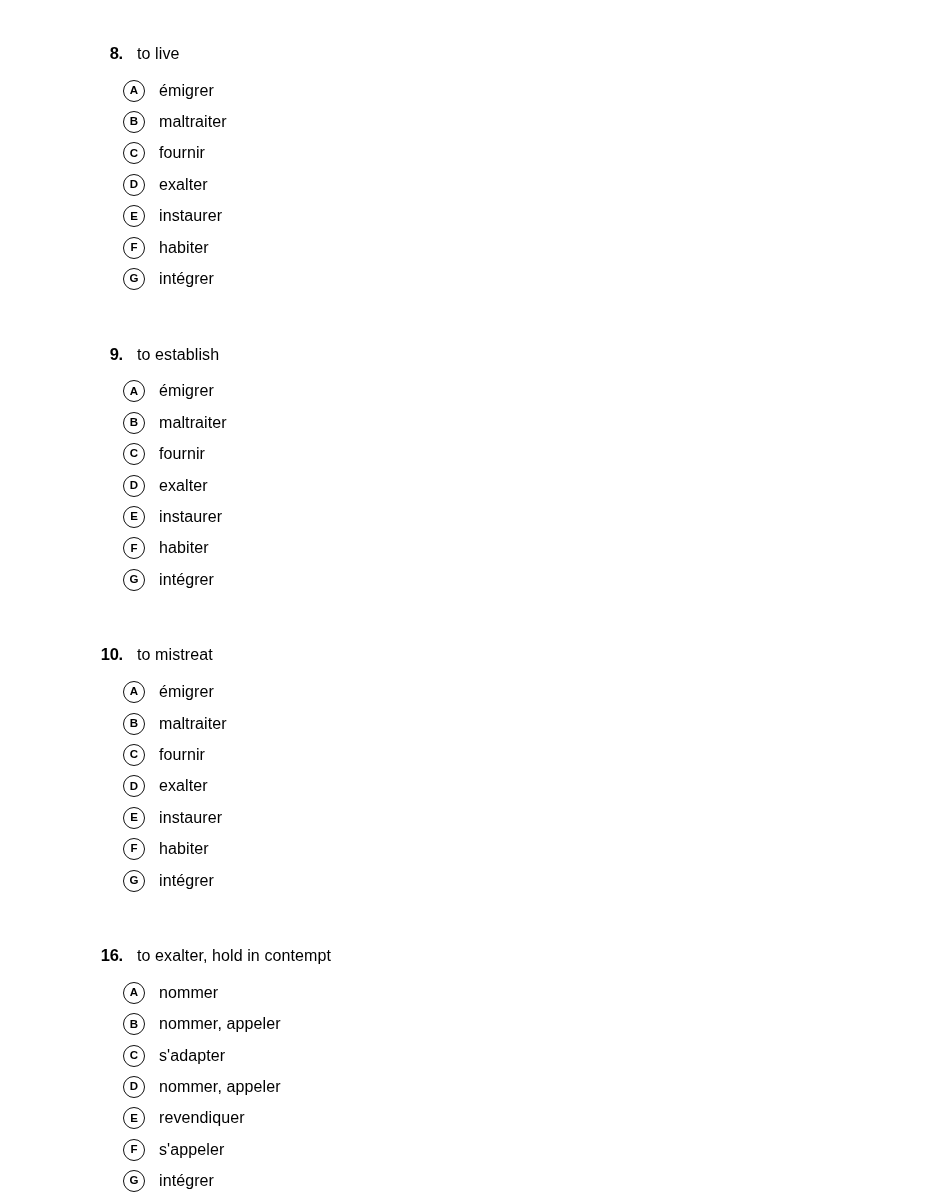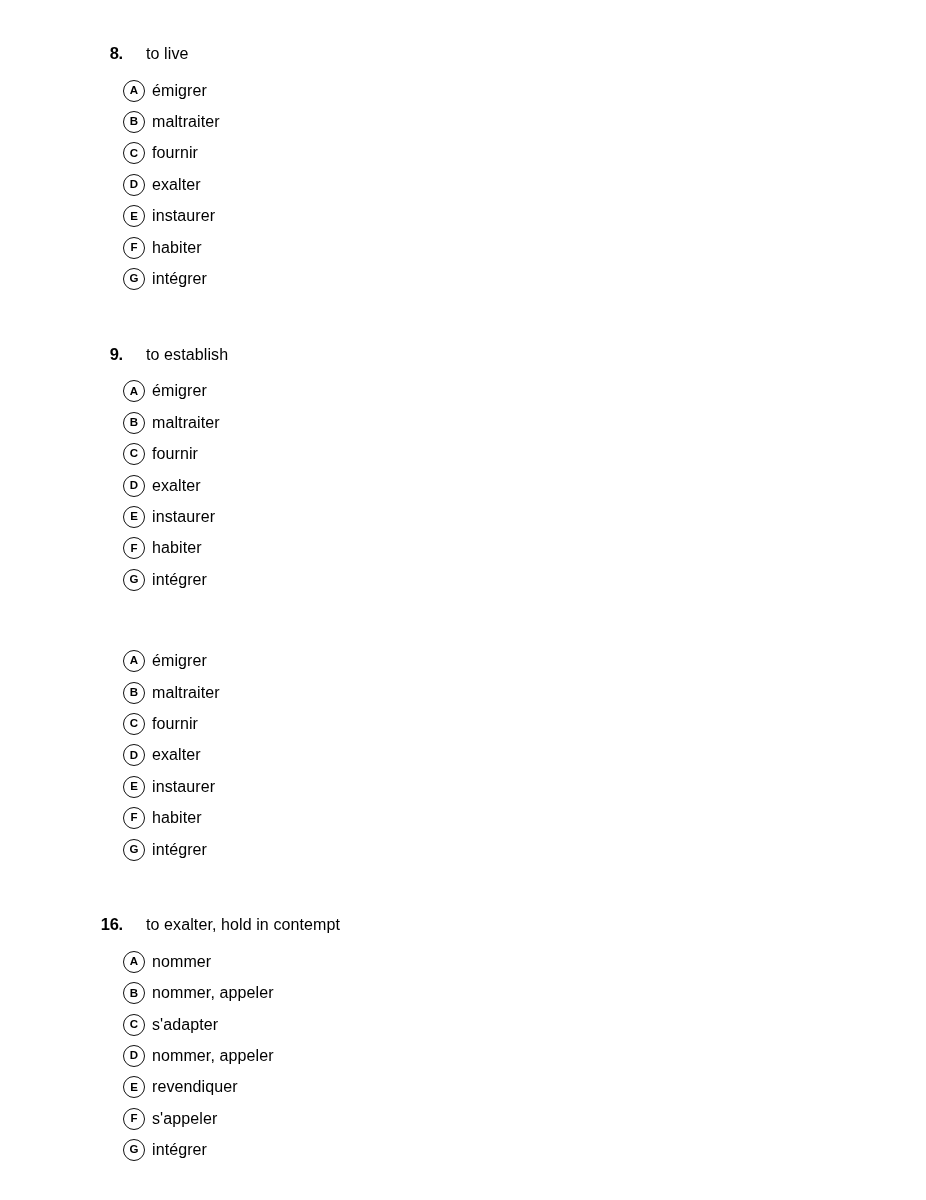--- a/index.html
+++ b/index.html
@@ -38,21 +38,21 @@
     width: 123px;               
     box-sizing: border-box;
     padding-right: 0;
     text-align: right;
     font-weight: bold;
     font-size: 16.5px;
     letter-spacing: -0.2px;
     flex: 0 0 auto;
   }
   .question-text {
-    margin-left: 23px;          
+    margin-left: 14px;          
     font-size: 16px;
     font-weight: 400;
     letter-spacing: 0.1px;
     white-space: pre;
   }
 
   
   .option-row {
     display: flex;
     align-items: center;
@@ -68,21 +68,21 @@
     box-sizing: border-box;
     display: flex;
     align-items: center;
     justify-content: center;
     font-weight: bold;
     font-size: 11.5px;
     line-height: 1;
     color: #000000;
   }
   .option-text {
-    margin-left: 7px;
+    margin-left: 14px;
     font-size: 16px;
     font-weight: 400;
     letter-spacing: 0.1px;
     white-space: pre;
   }
 </style>
 </head>
 <body>
 
 <div id="quiz">
@@ -148,20 +148,24 @@
       <div class="option-row">
         <span class="option-marker">F</span>
         <span class="option-text">habiter</span>
       </div>
       <div class="option-row">
         <span class="option-marker">G</span>
         <span class="option-text">intégrer</span>
       </div>
     </div>
     <div class="question-block">
+      <div class="question-row">
+        <span class="question-number">10.</span>
+        <span class="question-text">to mistreat</span>
+      </div>
       <div class="option-row">
         <span class="option-marker">A</span>
         <span class="option-text">émigrer</span>
       </div>
       <div class="option-row">
         <span class="option-marker">B</span>
         <span class="option-text">maltraiter</span>
       </div>
       <div class="option-row">
         <span class="option-marker">C</span>

